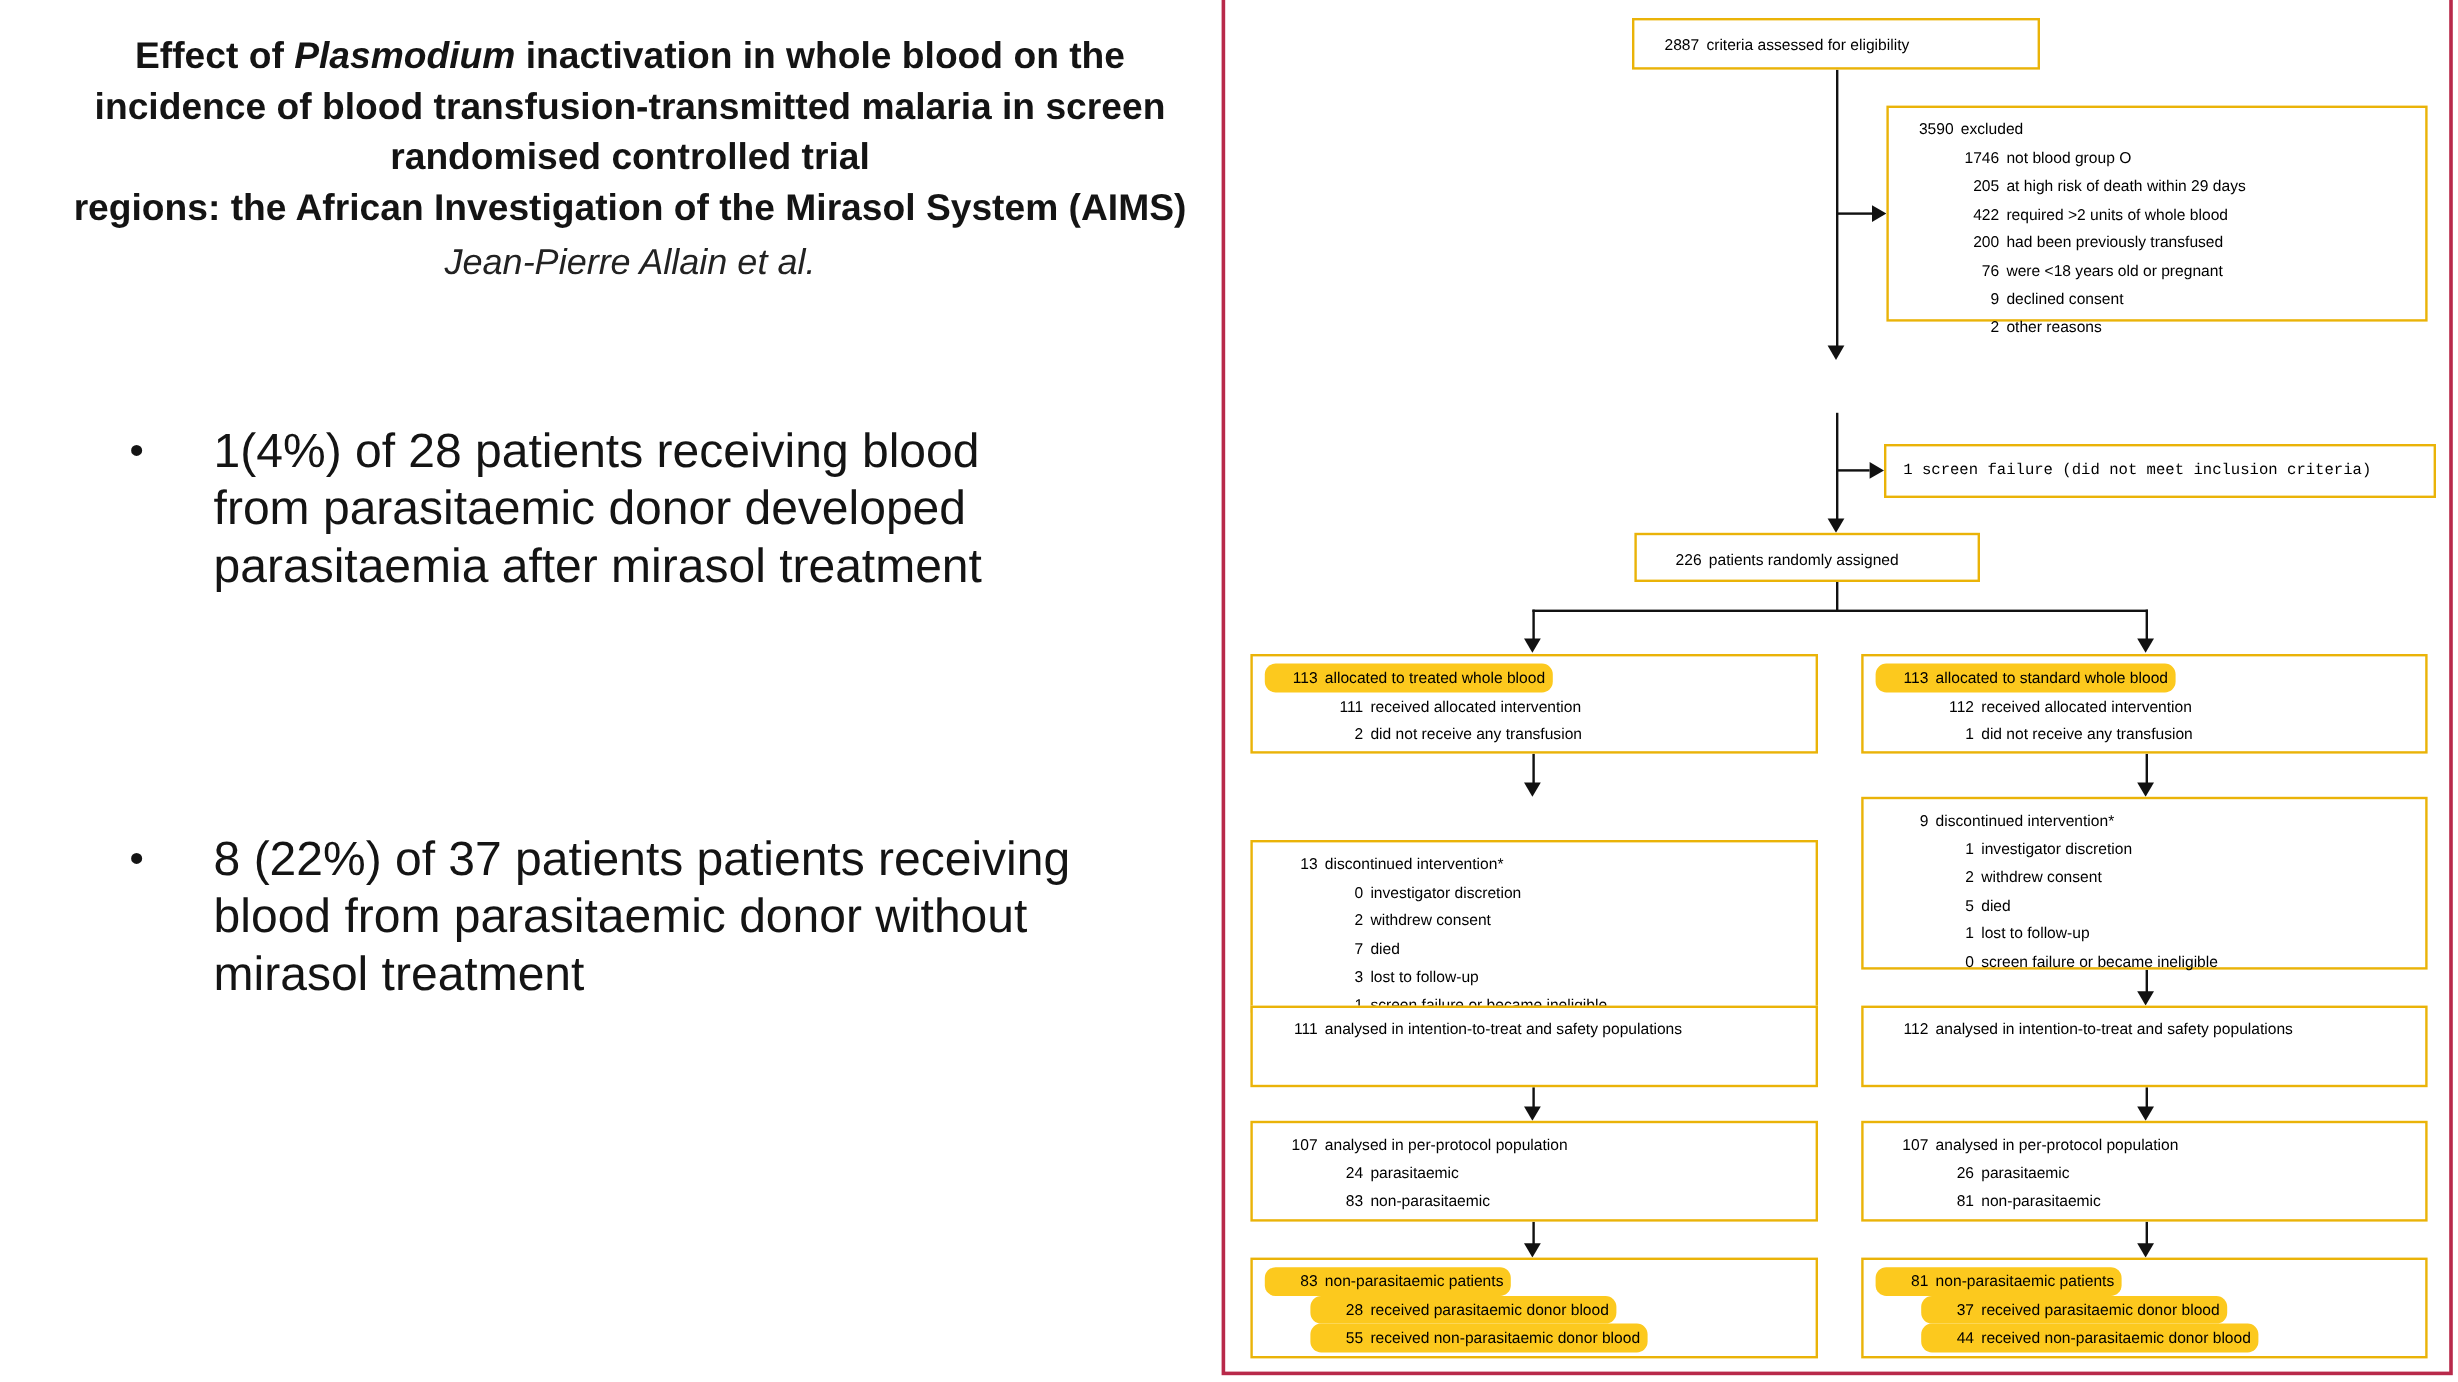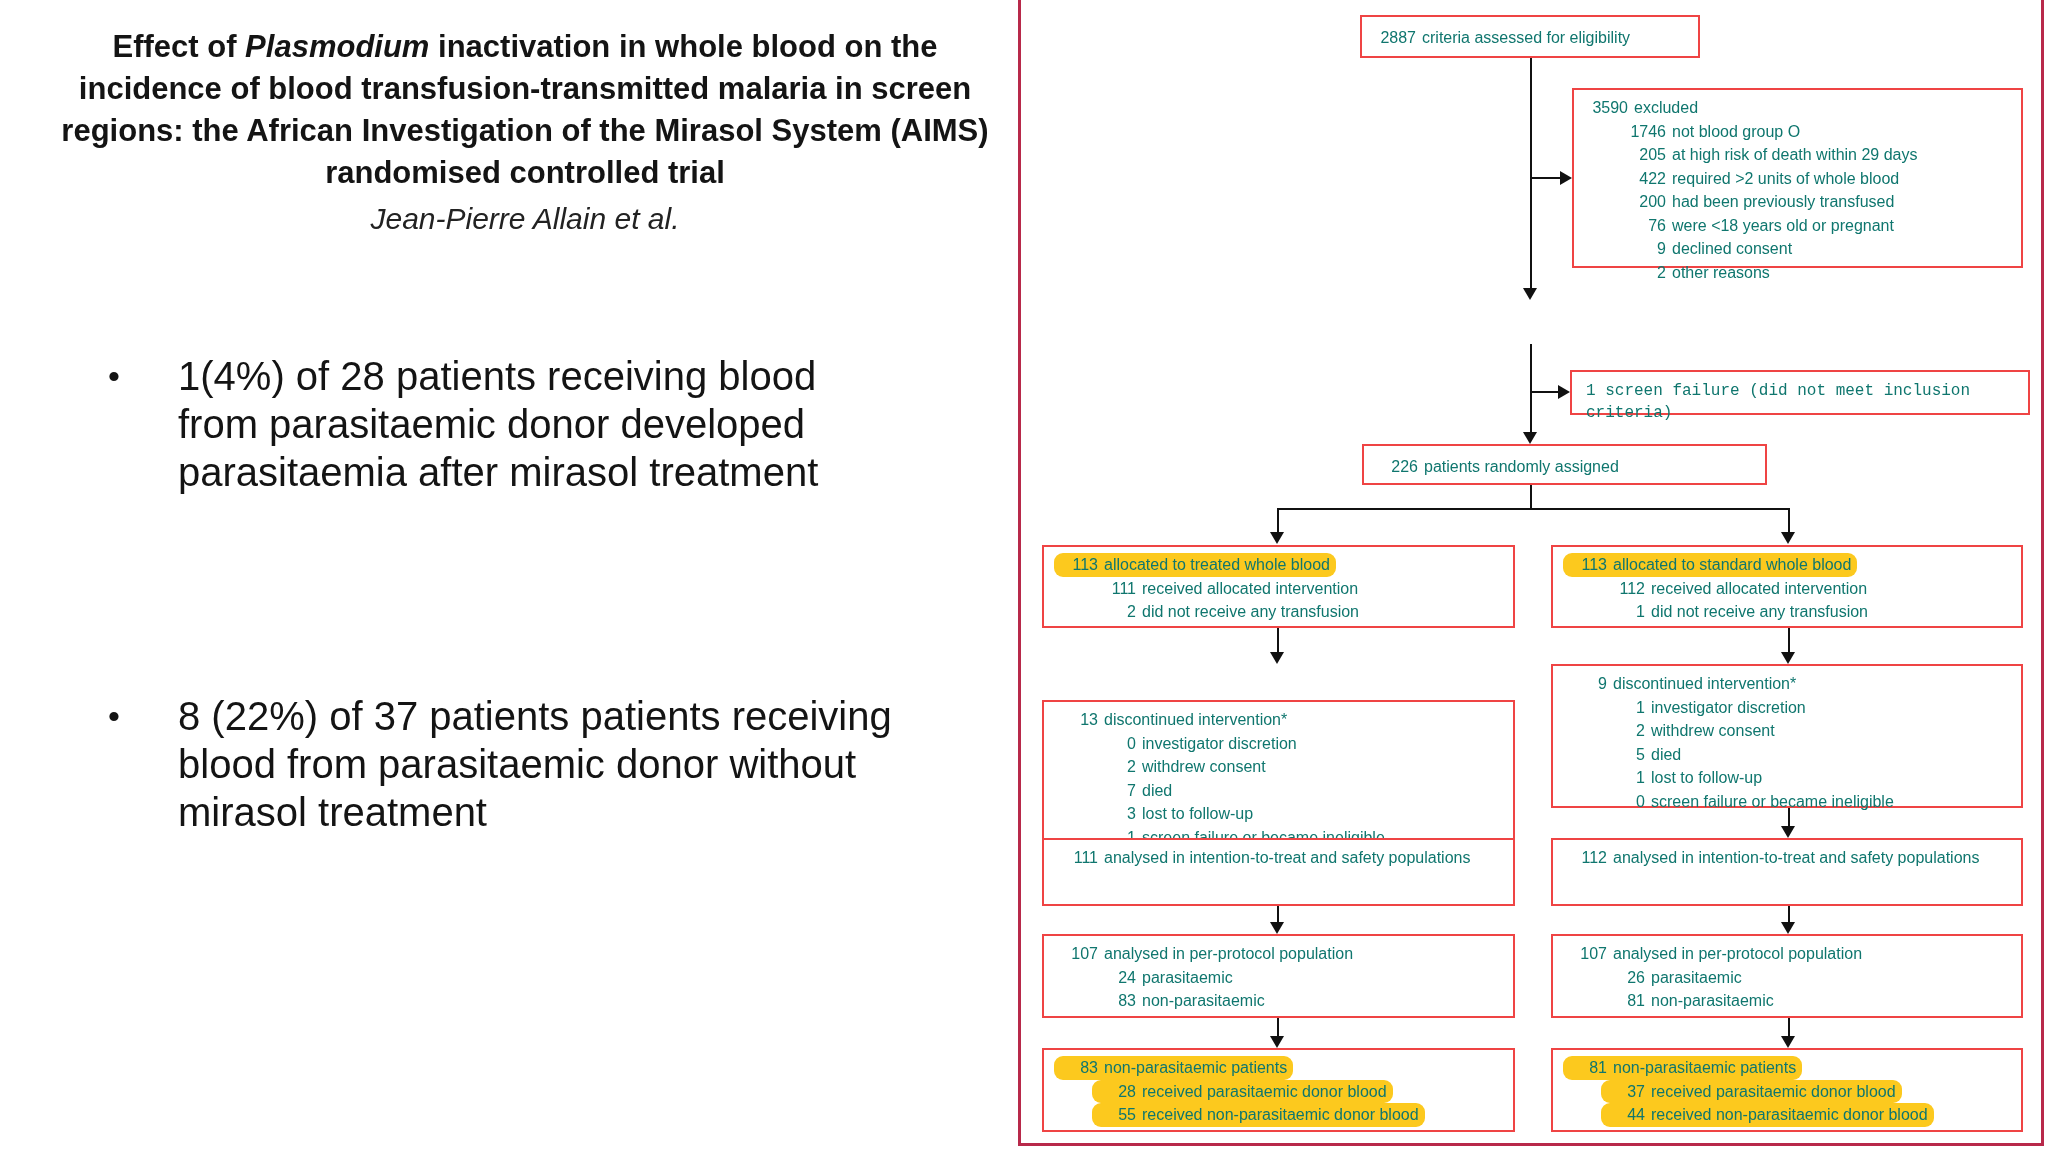--- a/index.html
+++ b/index.html
@@ -14,22 +14,22 @@
   .byline{position:absolute;left:30px;top:198px;width:990px;text-align:center;
     font-size:30px;line-height:42px;font-style:italic;color:#222;}
   .bullets{position:absolute;left:104px;top:352px;width:800px;color:#141414;}
   .bullet{position:relative;padding-left:74px;font-size:40px;line-height:48px;}
   .bullet + .bullet{margin-top:196px;}
   .bullet .marker{position:absolute;left:4px;top:0;font-size:34px;}
 
   
   .panel-border{position:absolute;left:1018px;top:-10px;width:1026px;height:1156px;
     border:3px solid #b8294a;box-sizing:border-box;background:#fff;}
-  .fbox{position:absolute;background:#fff;border:2px solid #ef4444;box-sizing:border-box;
-    padding:6px 8px 0 14px;font-size:16px;line-height:21.5px;color:#0f766e;}
+  .fbox{position:absolute;background:#fff;border:2px solid #eab308;box-sizing:border-box;
+    padding:6px 8px 0 14px;font-size:13px;line-height:21.5px;color:#000000;}
   .fbox.single{padding-top:9px;}
   .fl{display:flex;}
   .fl.lvl1{padding-left:38px;}
   .fl.ctr{display:block;font-family:Liberation Mono, monospace;}
   .pill{display:flex;flex:1 1 auto;align-items:baseline;min-width:0;padding:1px 6px 1px 4px;margin-left:-4px;border-radius:9px;}
   .pill.hl{display:inline-flex;flex:0 1 auto;background:#fcc91e;}
   .pill .num{flex:0 0 40px;text-align:right;margin-right:6px;white-space:pre;}
   .pill .txt{flex:1 1 auto;min-width:0;}
   .pill.hl .txt{flex:0 1 auto;}
 
@@ -39,22 +39,22 @@
   .arr-r{position:absolute;width:0;height:0;border-top:7px solid transparent;border-bottom:7px solid transparent;border-left:12px solid #111;}
 </style>
 </head>
 <body>
 
 <div class="canvas">
 
   <div class="slide-title">
     <div class="tline"><span>Effect of </span><span class="it">Plasmodium</span><span> inactivation in whole blood on the</span></div>
     <div class="tline"><span>incidence of blood transfusion-transmitted malaria in screen</span></div>
+    <div class="tline"><span>randomised controlled trial</span></div>
     <div class="tline"><span>regions: the African Investigation of the Mirasol System (AIMS)</span></div>
-    <div class="tline"><span>randomised controlled trial</span></div>
   </div>
   <div class="byline">Jean-Pierre Allain et al.</div>
   <div class="bullets">
       <div class="bullet"><span class="marker">•</span><span>1(4%) of 28 patients receiving blood from parasitaemic donor developed parasitaemia after mirasol treatment</span></div>
       <div class="bullet"><span class="marker">•</span><span>8 (22%) of 37 patients patients receiving blood from parasitaemic donor without mirasol treatment</span></div>
     </div>
 
   <div class="panel-border"></div>
 
   <div class="vln" style="left:1530px;top:58px;height:231px;"></div>
@@ -142,21 +142,21 @@
       <div class="fl lvl1">
         <span class="pill">
           <span class="num">2</span>
           <span class="txt">other reasons</span>
         </span>
       </div>
     </div>
   <div class="fbox single" style="left:1570px;top:370px;width:460px;height:45px;">
       <div class="fl lvl0 ctr">1 screen failure (did not meet inclusion criteria)</div>
     </div>
-  <div class="fbox single" style="left:1362px;top:444px;width:405px;height:41px;">
+  <div class="fbox single" style="left:1362px;top:444px;width:288px;height:41px;">
       <div class="fl lvl0">
         <span class="pill">
           <span class="num">226</span>
           <span class="txt">patients randomly assigned</span>
         </span>
       </div>
     </div>
   <div class="fbox" style="left:1042px;top:545px;width:473px;height:83px;">
       <div class="fl lvl0">
         <span class="pill hl">

